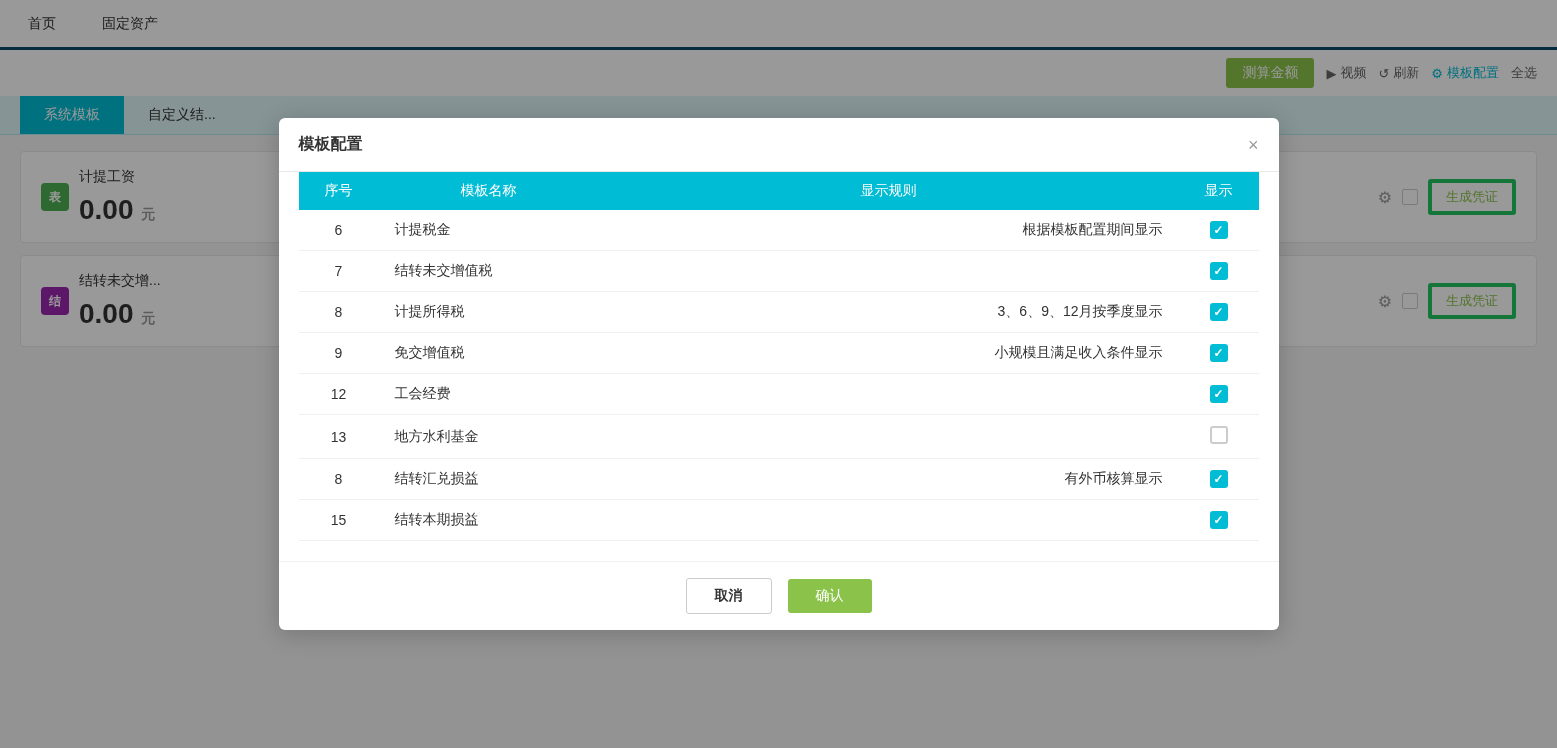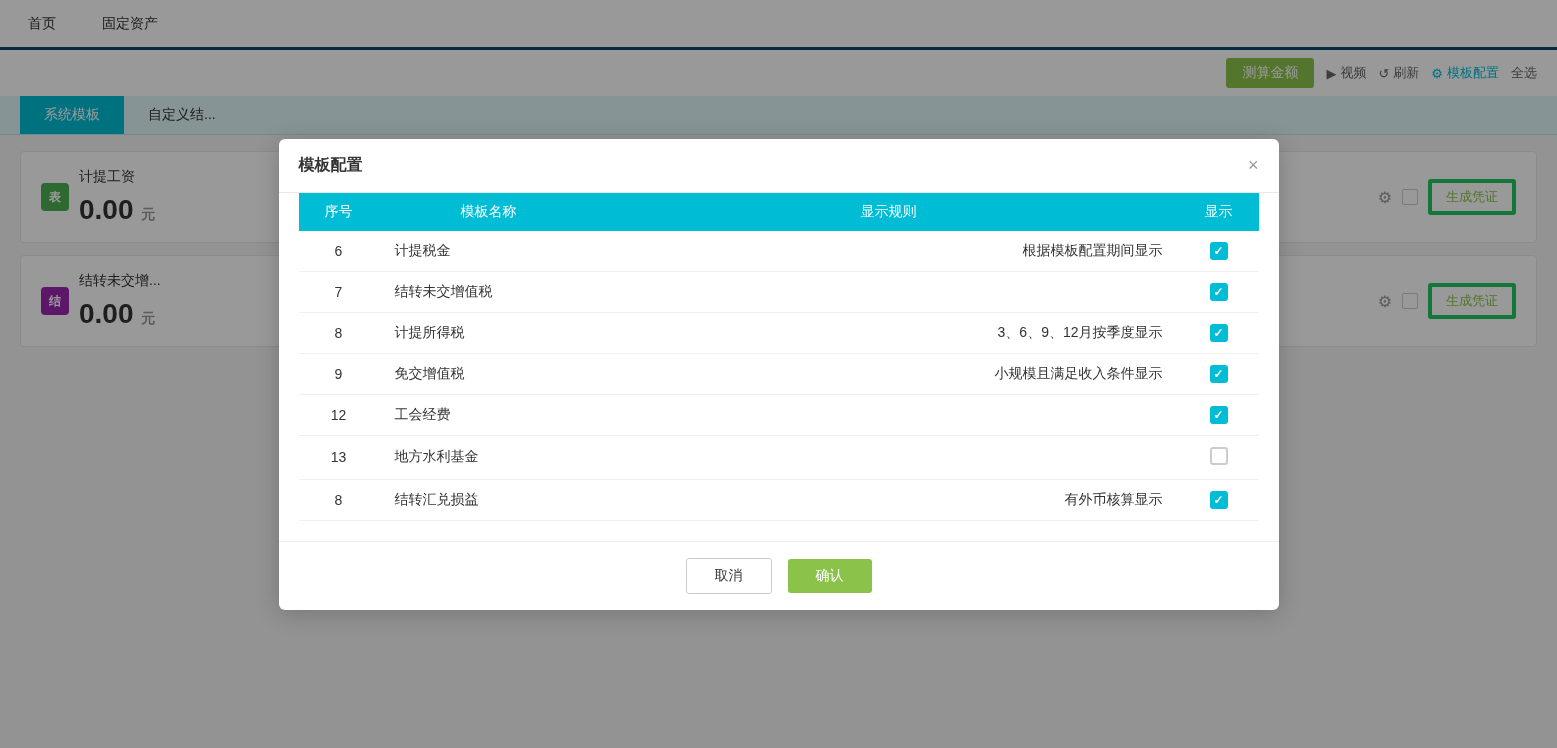--- a/index.html
+++ b/index.html
@@ -298,20 +298,21 @@
       border-top: 1px solid #f0f0f0;
     }
     .btn-cancel {
       border: 1px solid #ccc;
       background: #fff;
       color: #333;
       padding: 8px 28px;
       border-radius: 3px;
       cursor: pointer;
       font-size: 14px;
+      font-weight: bold;
     }
     .btn-confirm {
       background: #8bc34a;
       color: #fff;
       border: none;
       padding: 8px 28px;
       border-radius: 3px;
       cursor: pointer;
       font-size: 14px;
     }
@@ -463,20 +464,26 @@
               <td>地方水利基金</td>
               <td></td>
               <td style="text-align: center;"><div class="check-box" style="margin: 0px auto;"></div></td>
             </tr>
             <tr>
               <td>8</td>
               <td>结转汇兑损益</td>
               <td>有外币核算显示</td>
               <td style="text-align: center;"><div class="check-box checked" style="margin: 0px auto;"></div></td>
             </tr>
+            <tr>
+              <td>15</td>
+              <td>结转本期损益</td>
+              <td></td>
+              <td style="text-align: center;"><div class="check-box checked" style="margin: 0px auto;"></div></td>
+            </tr>
           </tbody>
       </table>
     </div>
 
     <div class="modal-footer">
       <button class="btn-cancel">取消</button>
       <button class="btn-confirm">确认</button>
     </div>
   </div>
 </div>

